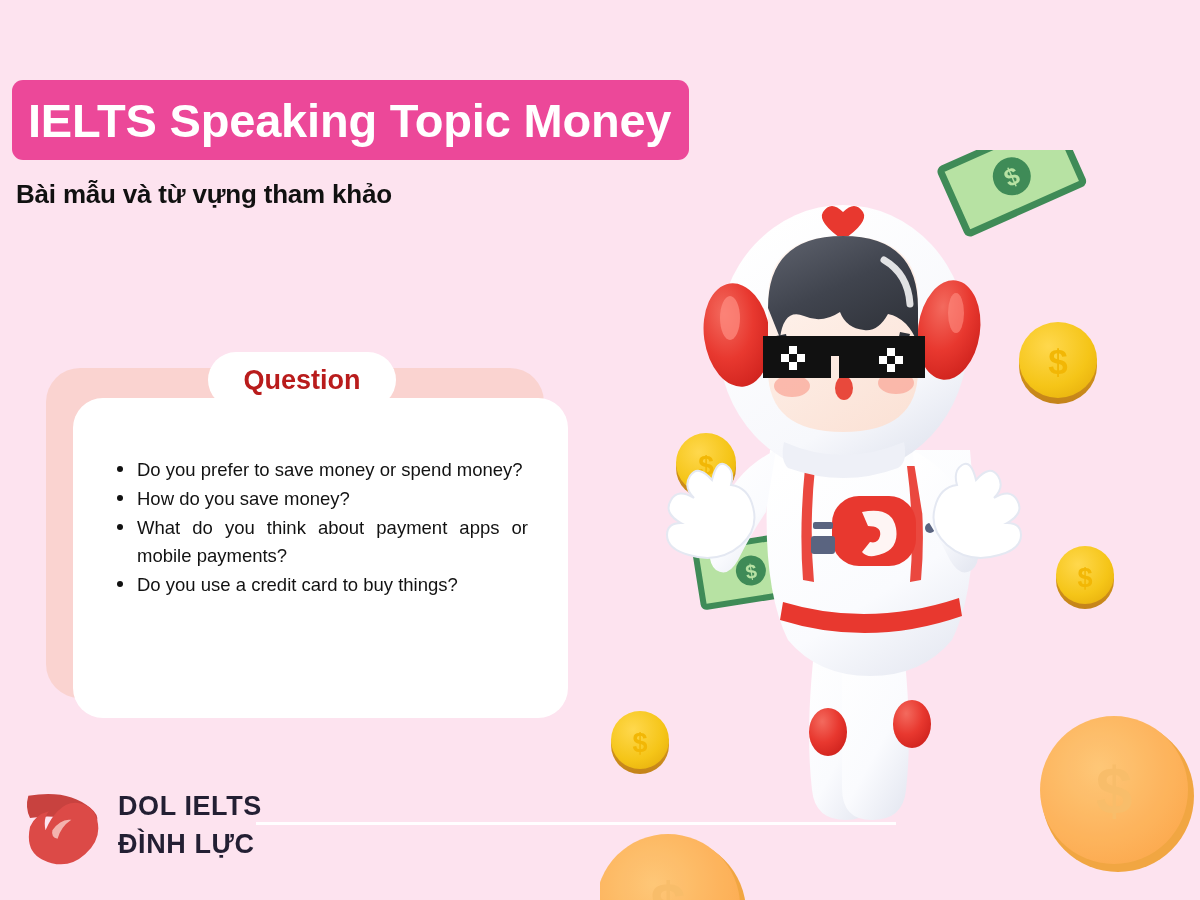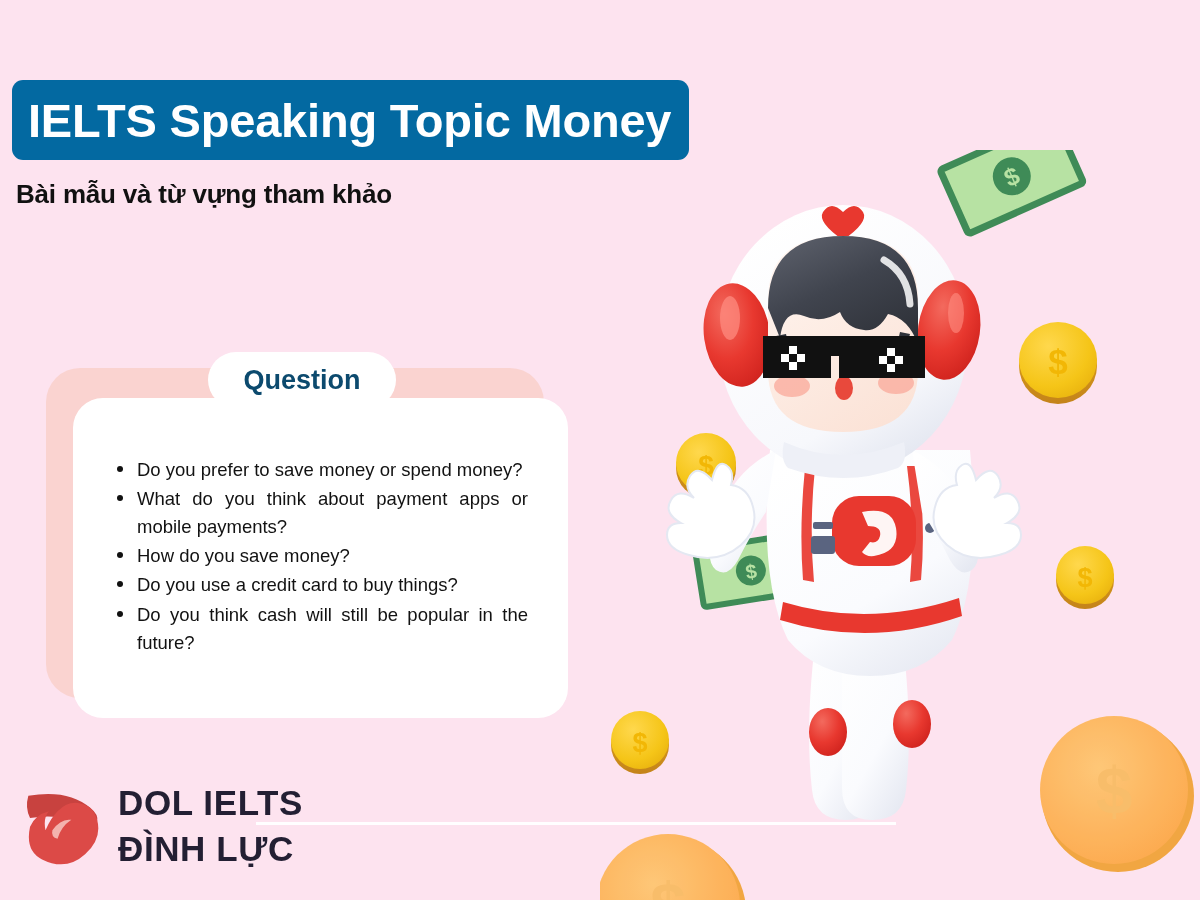--- a/index.html
+++ b/index.html
@@ -21,21 +21,21 @@
     overflow: hidden;
   }
 
   
   .title-banner {
     position: absolute;
     left: 12px;
     top: 80px;
     height: 80px;
     padding: 0 18px 0 16px;
-    background: #0369a1;
+    background: #ec4899;
     border-radius: 11px;
     display: flex;
     align-items: center;
     box-sizing: border-box;
   }
   .title-banner .title-text {
     font-size: 47px;
     font-weight: 700;
     color: #ffffff;
     letter-spacing: -0.2px;
@@ -73,21 +73,21 @@
     background: #ffffff;
     border-radius: 28px;
     display: flex;
     align-items: center;
     justify-content: center;
     z-index: 3;
   }
   .qtab-label {
     font-size: 27px;
     font-weight: 700;
-    color: #0c4a6e;
+    color: #b91c1c;
     letter-spacing: 0px;
   }
   .qcard {
     position: absolute;
     left: 73px;
     top: 398px;
     width: 495px;
     height: 320px;
     background: #ffffff;
     border-radius: 30px;
@@ -134,21 +134,21 @@
     width: 86px;
     height: 86px;
     flex: none;
   }
   .logo-words {
     display: flex;
     flex-direction: column;
     line-height: 1.0;
   }
   .logo-line1, .logo-line2 {
-    font-size: 35px;
+    font-size: 27px;
     font-weight: 700;
     color: #231f33;
     letter-spacing: 0.6px;
   }
   .logo-line2 { margin-top: 11px; }
   .footer-rule {
     position: absolute;
     left: 256px;
     top: 822px;
     width: 640px;
@@ -349,24 +349,23 @@
   </div>
   <div class="subtitle">Bài mẫu và từ vựng tham khảo</div>
 
   <div class="qcard-backdrop"></div>
   <div class="qtab">
     <span class="qtab-label">Question</span>
   </div>
   <div class="qcard">
     <ul class="qlist">
       <li>Do you prefer to save money or spend money?</li>
+      <li>How do you save money?</li>
       <li>What do you think about payment apps or mobile payments?</li>
-      <li>How do you save money?</li>
       <li>Do you use a credit card to buy things?</li>
-      <li>Do you think cash will still be popular in the future?</li>
     </ul>
   </div>
 
   <div class="footer-rule"></div>
   <div class="footer-logo">
     <svg class="logo-mark" viewBox="0 0 100 100">
       <path d="M12 16 q46 -8 72 14 q10 8 8 16 q-3 10 -16 4 q-26 -14 -62 -8 q-6 -12 -2 -26 z" fill="#c8423f"></path>
       <path d="M14 52 q-6 28 14 38 q28 14 50 -6 q20 -18 14 -40 q-4 -14 -16 -18 q-16 -6 -30 8 q-8 8 -14 22 q-3 -14 4 -22 q-16 4 -22 18 z" fill="#dc4a47"></path>
       <path d="M40 56 q10 -14 22 -12 q-12 8 -16 22 q-8 -2 -6 -10 z" fill="#f3b3ae"></path>
     </svg>

